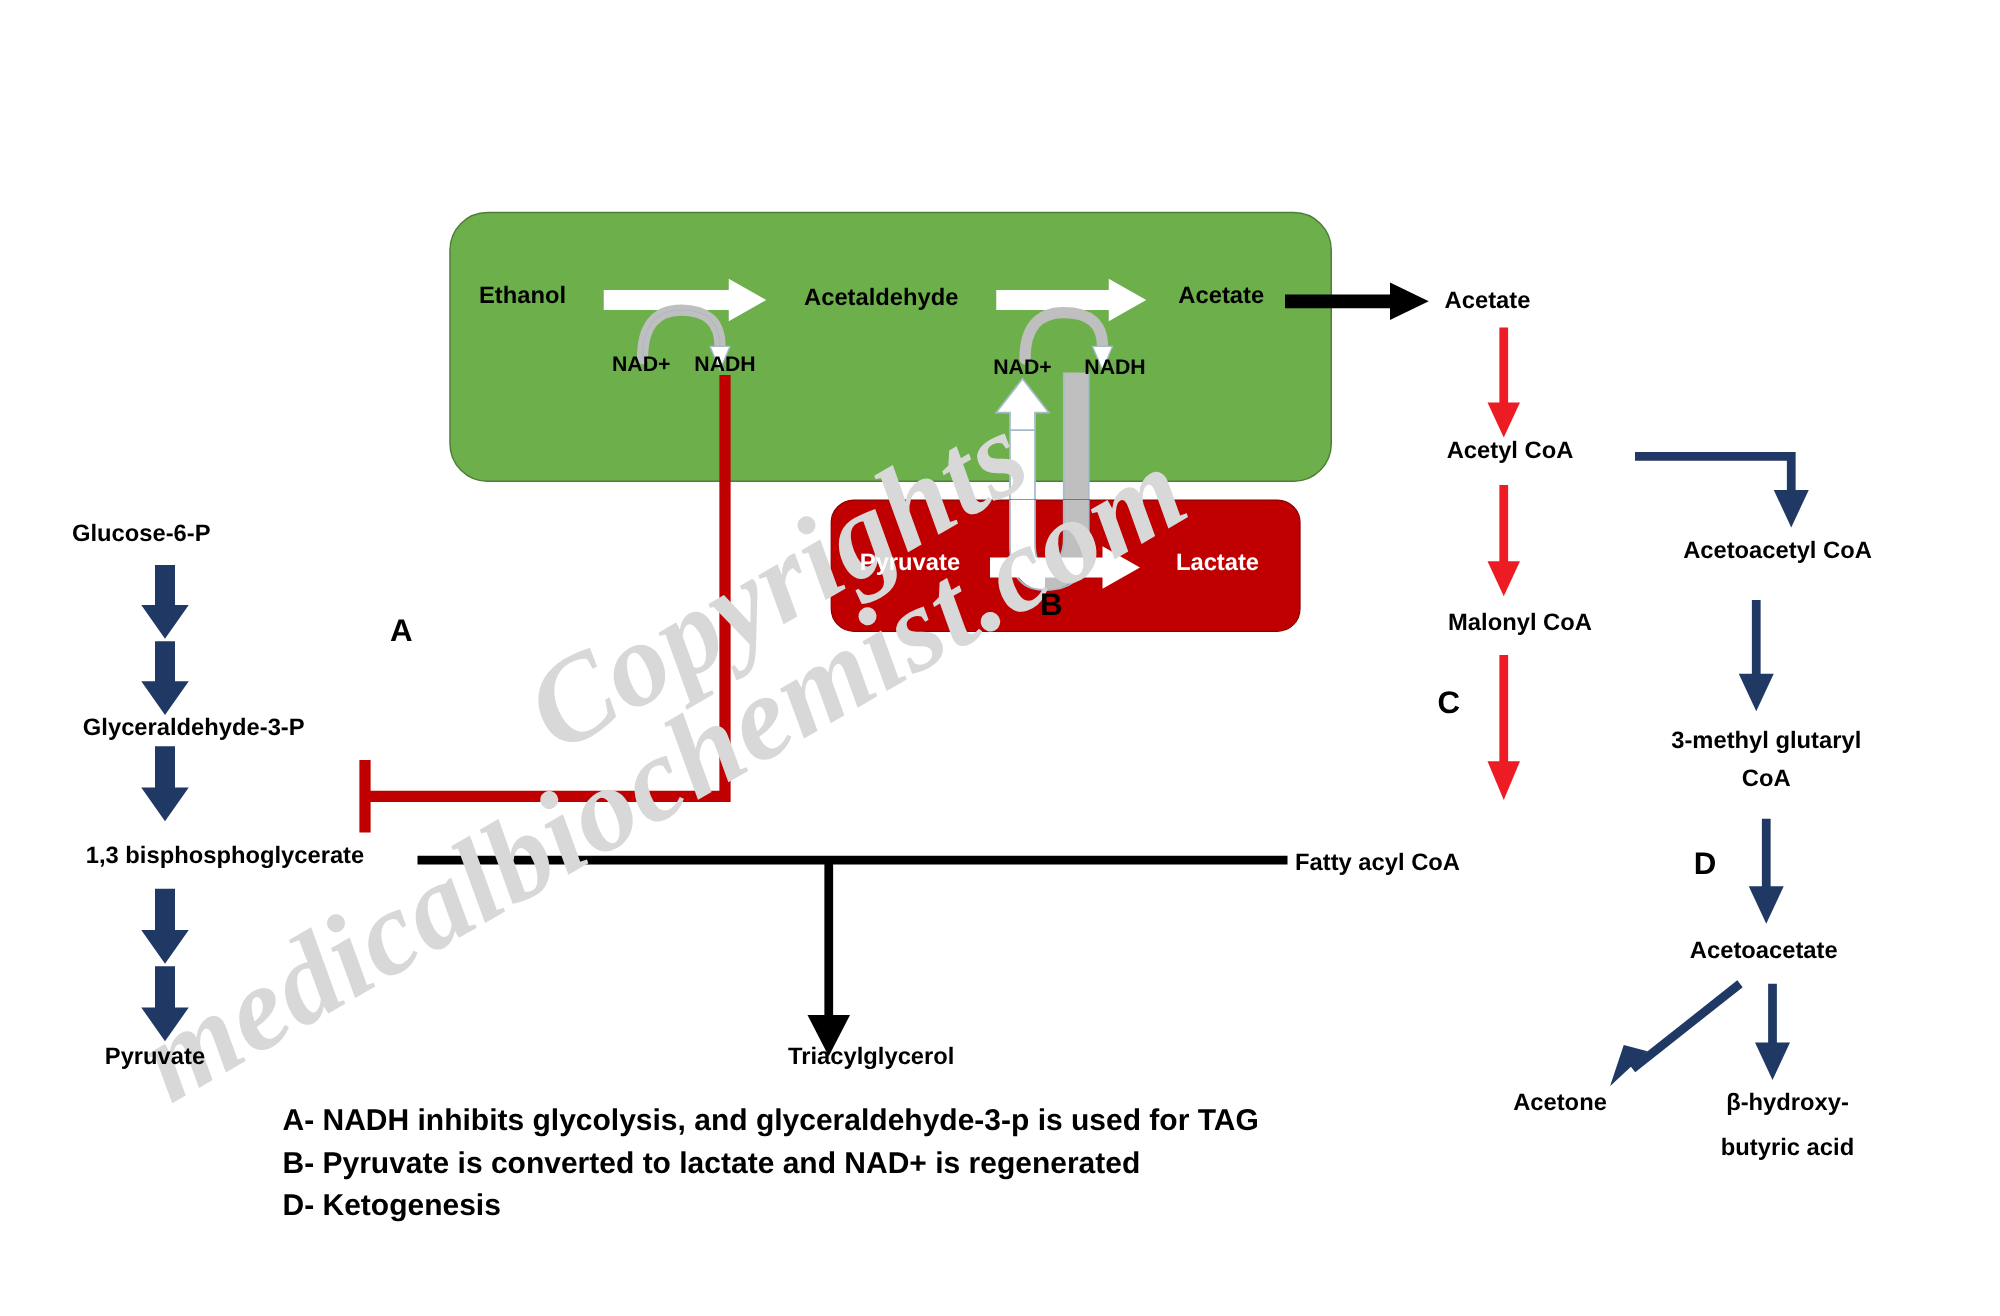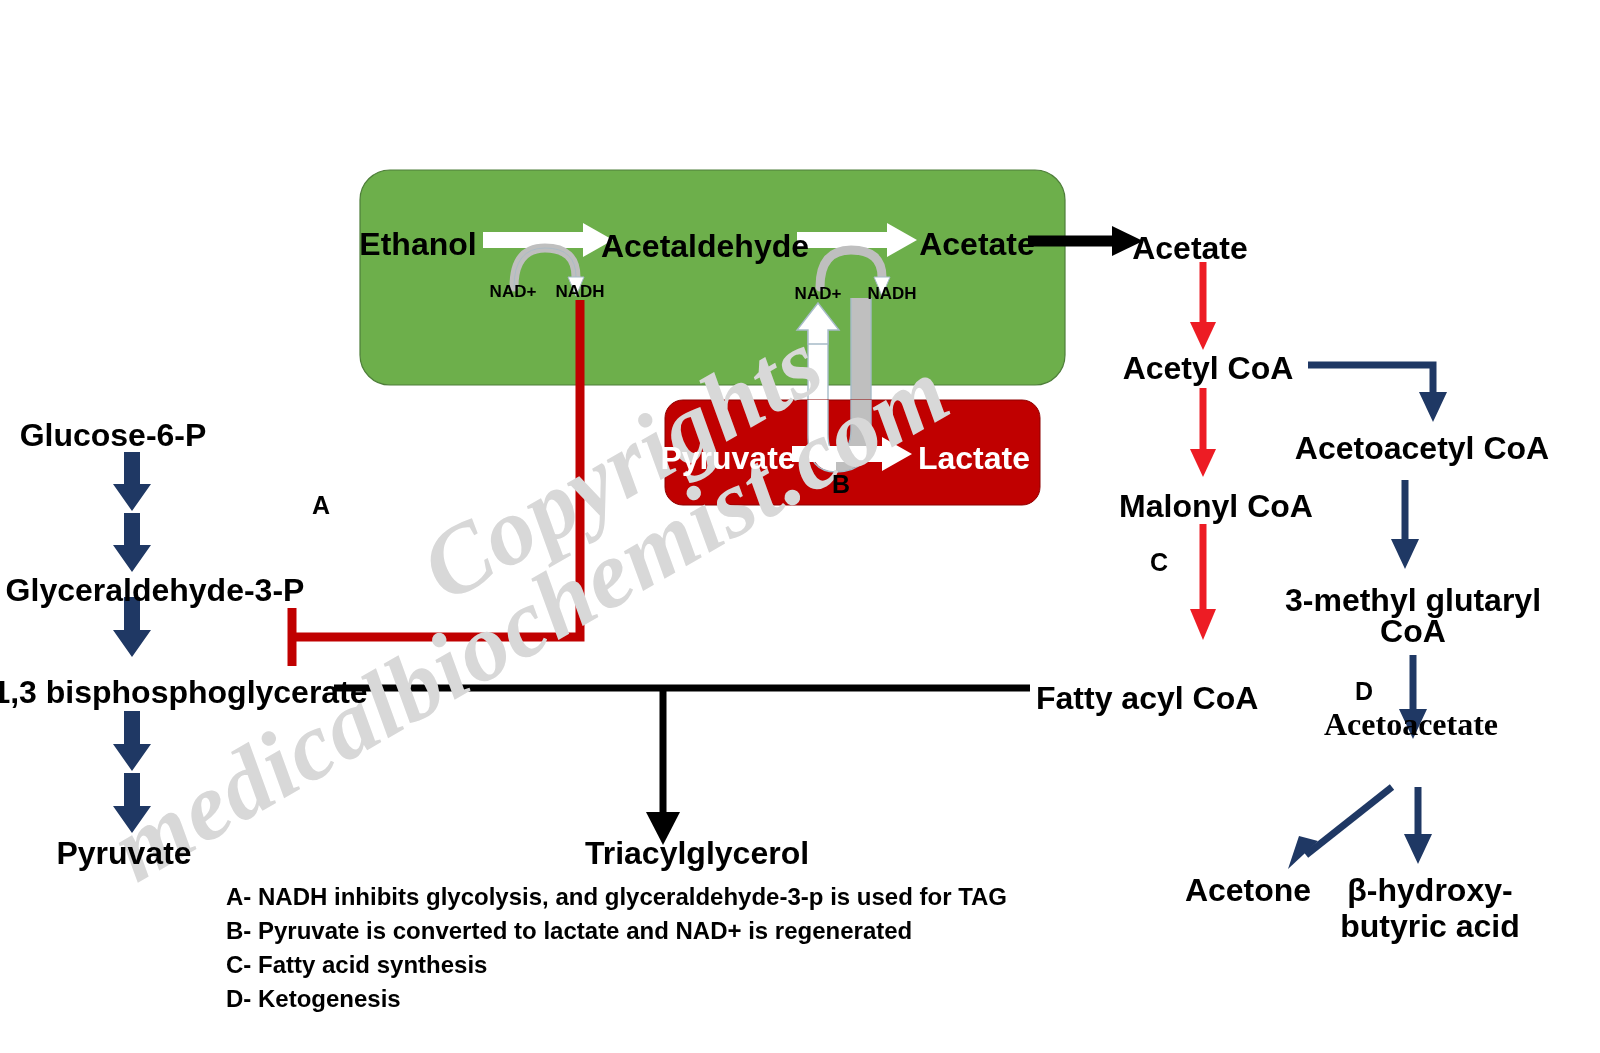--- a/index.html
+++ b/index.html
@@ -10,21 +10,21 @@
     overflow:hidden;
     position:relative;
   }
   #stage{position:absolute;left:0;top:0;width:1600px;height:1053px;}
   svg#canvas{position:absolute;left:0;top:0;width:1600px;height:1053px;}
 
   .lbl{position:absolute;font-weight:bold;color:#000;white-space:nowrap;line-height:1.18;}
   .lbl.c{transform:translateX(-50%);text-align:center;}
   .lbl.w{color:#ffffff;}
 
-  .n28{font-size:32px;}
+  .n28{font-size:19px;}
   .nadlbl{font-size:17px;font-weight:bold;color:#000;position:absolute;white-space:nowrap;transform:translateX(-50%);}
 
   .letter{position:absolute;font-size:25px;font-weight:bold;color:#000;}
 
   .legend{position:absolute;left:210px;top:880px;font-size:24px;font-weight:bold;color:#000;line-height:1.42;margin-left:16px;}
   .legend div{white-space:nowrap;}
 
   .wm{
     position:absolute;
     font-family:"Liberation Serif", serif;
@@ -195,25 +195,24 @@
 
   <div class="lbl c n28" style="left:1190px;top:230px;">Acetate</div>
   <div class="lbl c n28" style="left:1208px;top:350px;">Acetyl CoA</div>
   <div class="lbl c n28" style="left:1216px;top:488px;">Malonyl CoA</div>
   <div class="letter" style="left:1150px;top:548px;">C</div>
 
   <div class="lbl c n28" style="left:1422px;top:430px;">Acetoacetyl CoA</div>
   <div class="lbl c n28" style="left:1413px;top:582px;">3-methyl glutaryl</div>
   <div class="lbl c n28" style="left:1413px;top:613px;">CoA</div>
   <div class="letter" style="left:1355px;top:677px;">D</div>
-  <div class="lbl c n28" style="left:1411px;top:706px;font-family:Liberation Serif, serif;">Acetoacetate</div>
+  <div class="lbl c n28" style="left:1411px;top:750px;">Acetoacetate</div>
   <div class="lbl c n28" style="left:1248px;top:872px;">Acetone</div>
   <div class="lbl c n28" style="left:1430px;top:872px;">β-hydroxy-</div>
   <div class="lbl c n28" style="left:1430px;top:908px;">butyric acid</div>
 
   <div class="legend">
     <div>A- NADH inhibits glycolysis, and glyceraldehyde-3-p is used for TAG</div>
     <div>B- Pyruvate is converted to lactate and NAD+ is regenerated</div>
-    <div>C- Fatty acid synthesis</div>
     <div>D- Ketogenesis</div>
   </div>
 
 </div>
 
 </body></html>

